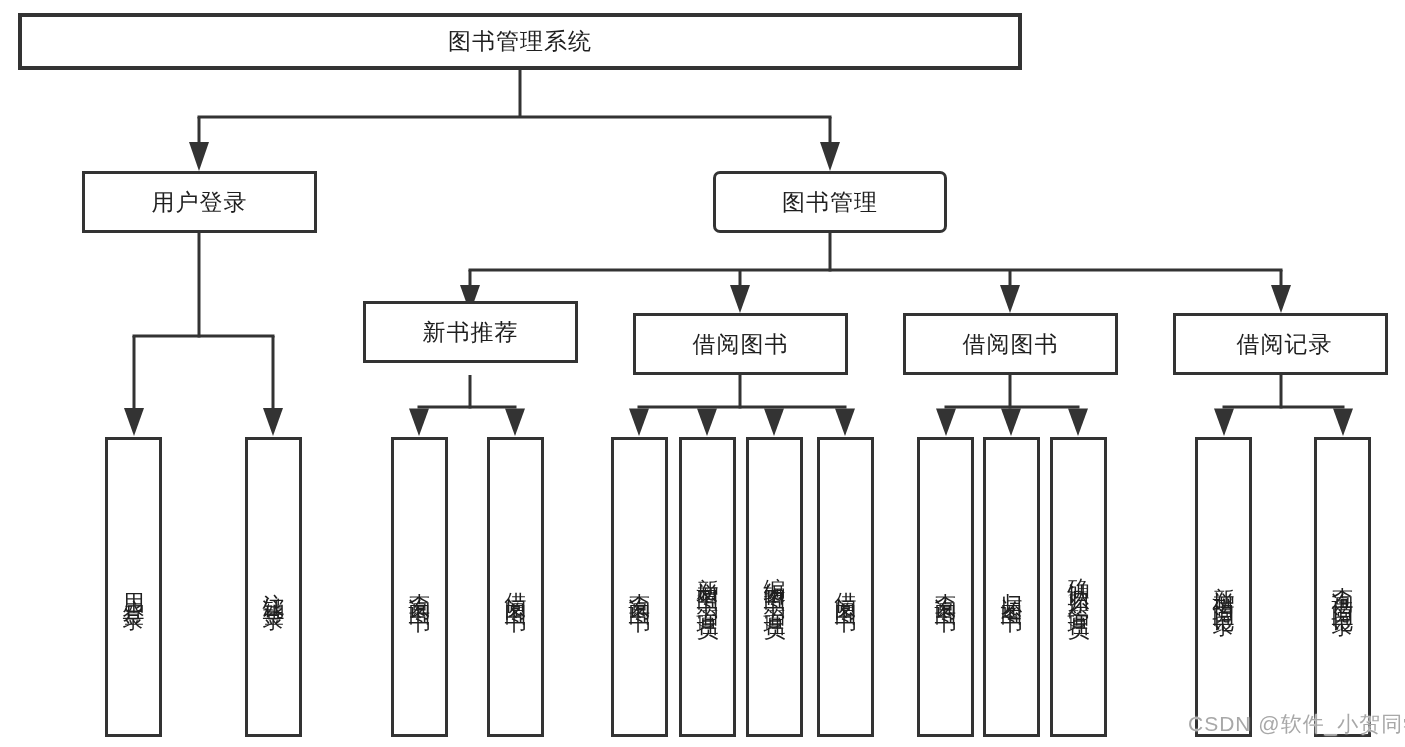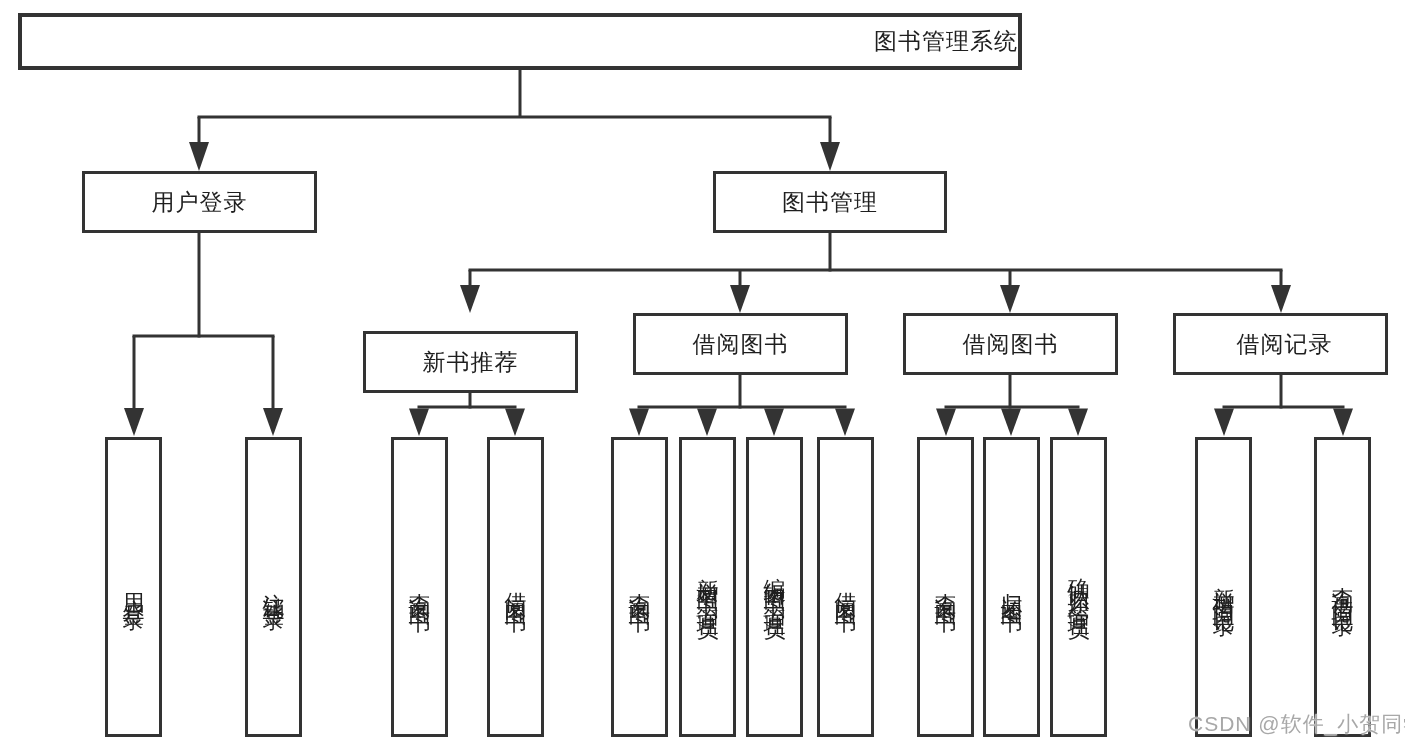--- a/index.html
+++ b/index.html
@@ -29,21 +29,20 @@
     display: flex;
     align-items: center;
     justify-content: center;
     color: #1f1f1f;
     font-size: 23px;
     z-index: 2;
     letter-spacing: 1px;
   }
   .root {
     border-width: 4px;
-    justify-content: flex-end;
   }
   .vbox {
     font-size: 22px;
   }
   .vbox .vtext {
     writing-mode: vertical-rl;
     text-orientation: mixed;
     letter-spacing: 6px;
     line-height: 1;
     white-space: nowrap;
@@ -116,25 +115,25 @@
     <polygon points="1333,408.5 1353,408.5 1343,436" stroke="none"></polygon>
   </svg>
 
   <div class="box root" style="left:18px; top:13px; width:1004px; height:57px;">
     <span>图书管理系统</span>
   </div>
 
   <div class="box" style="left:82px; top:171px; width:235px; height:62px;">
     <span>用户登录</span>
   </div>
-  <div class="box" style="left:713px; top:171px; width:234px; height:62px;">
+  <div class="box" style="left:713px; top:171px; width:234px; height:62px;border-radius:7px;">
     <span>图书管理</span>
   </div>
 
-  <div class="box" style="left:363px; top:331px; width:215px; height:62px;">
+  <div class="box" style="left:363px; top:301px; width:215px; height:62px;">
     <span>新书推荐</span>
   </div>
   <div class="box" style="left:633px; top:313px; width:215px; height:62px;">
     <span>借阅图书</span>
   </div>
   <div class="box" style="left:903px; top:313px; width:215px; height:62px;">
     <span>借阅图书</span>
   </div>
   <div class="box" style="left:1173px; top:313px; width:215px; height:62px;padding-left:8px;">
     <span>借阅记录</span>

